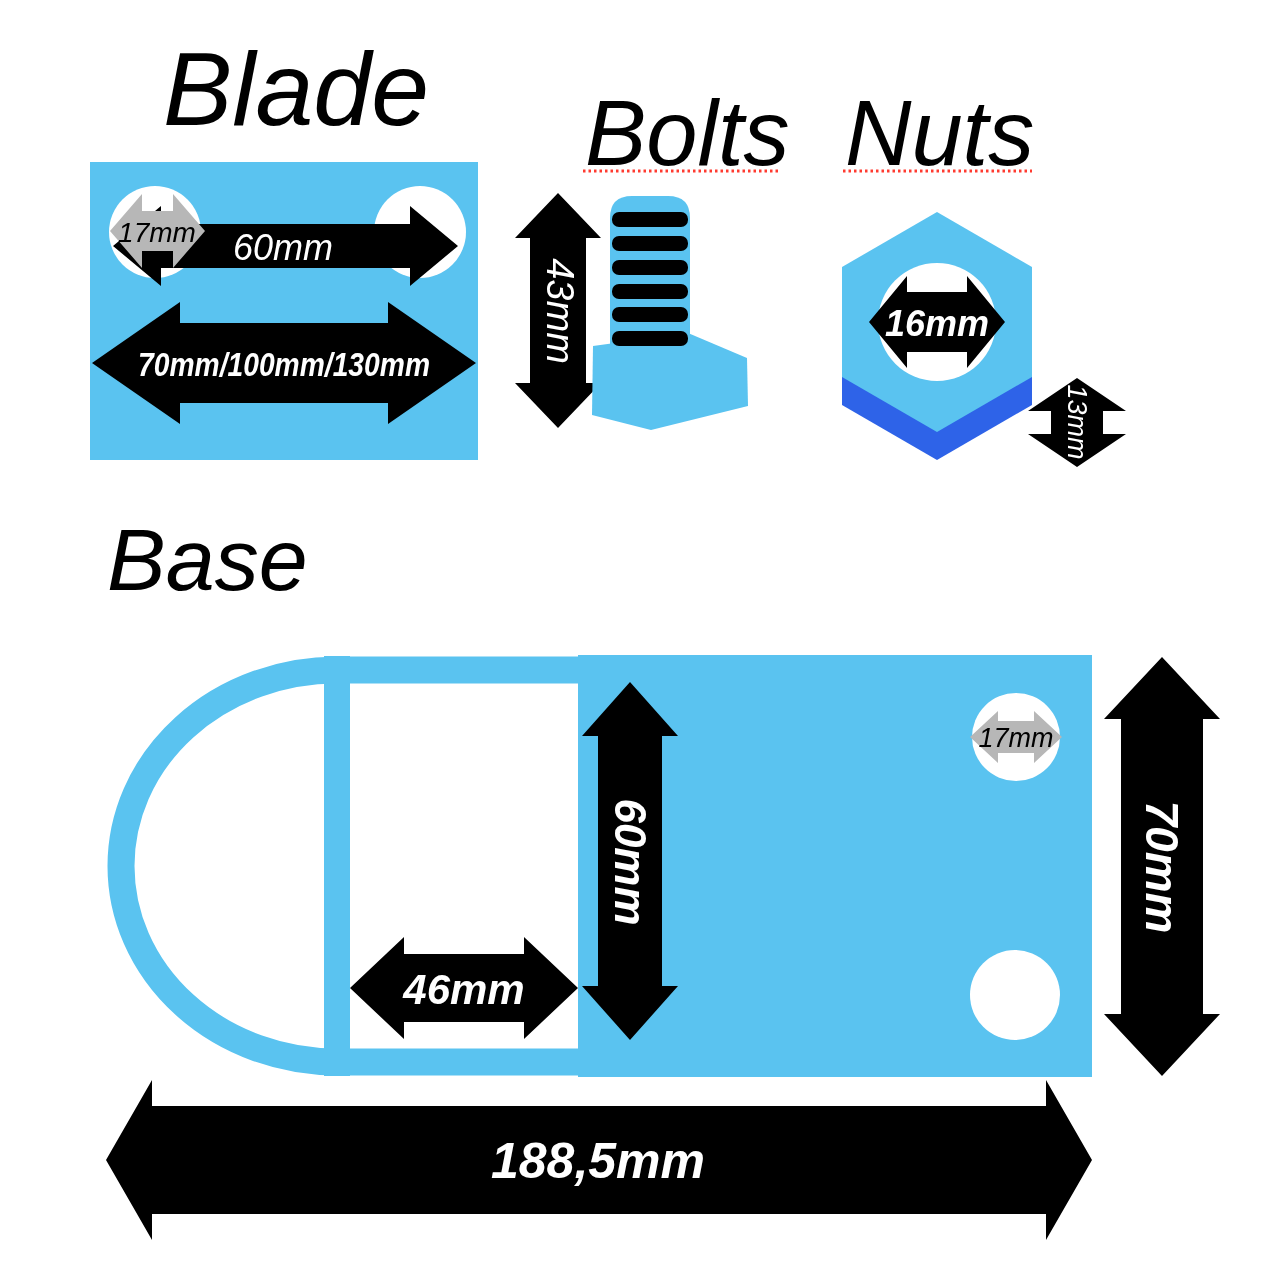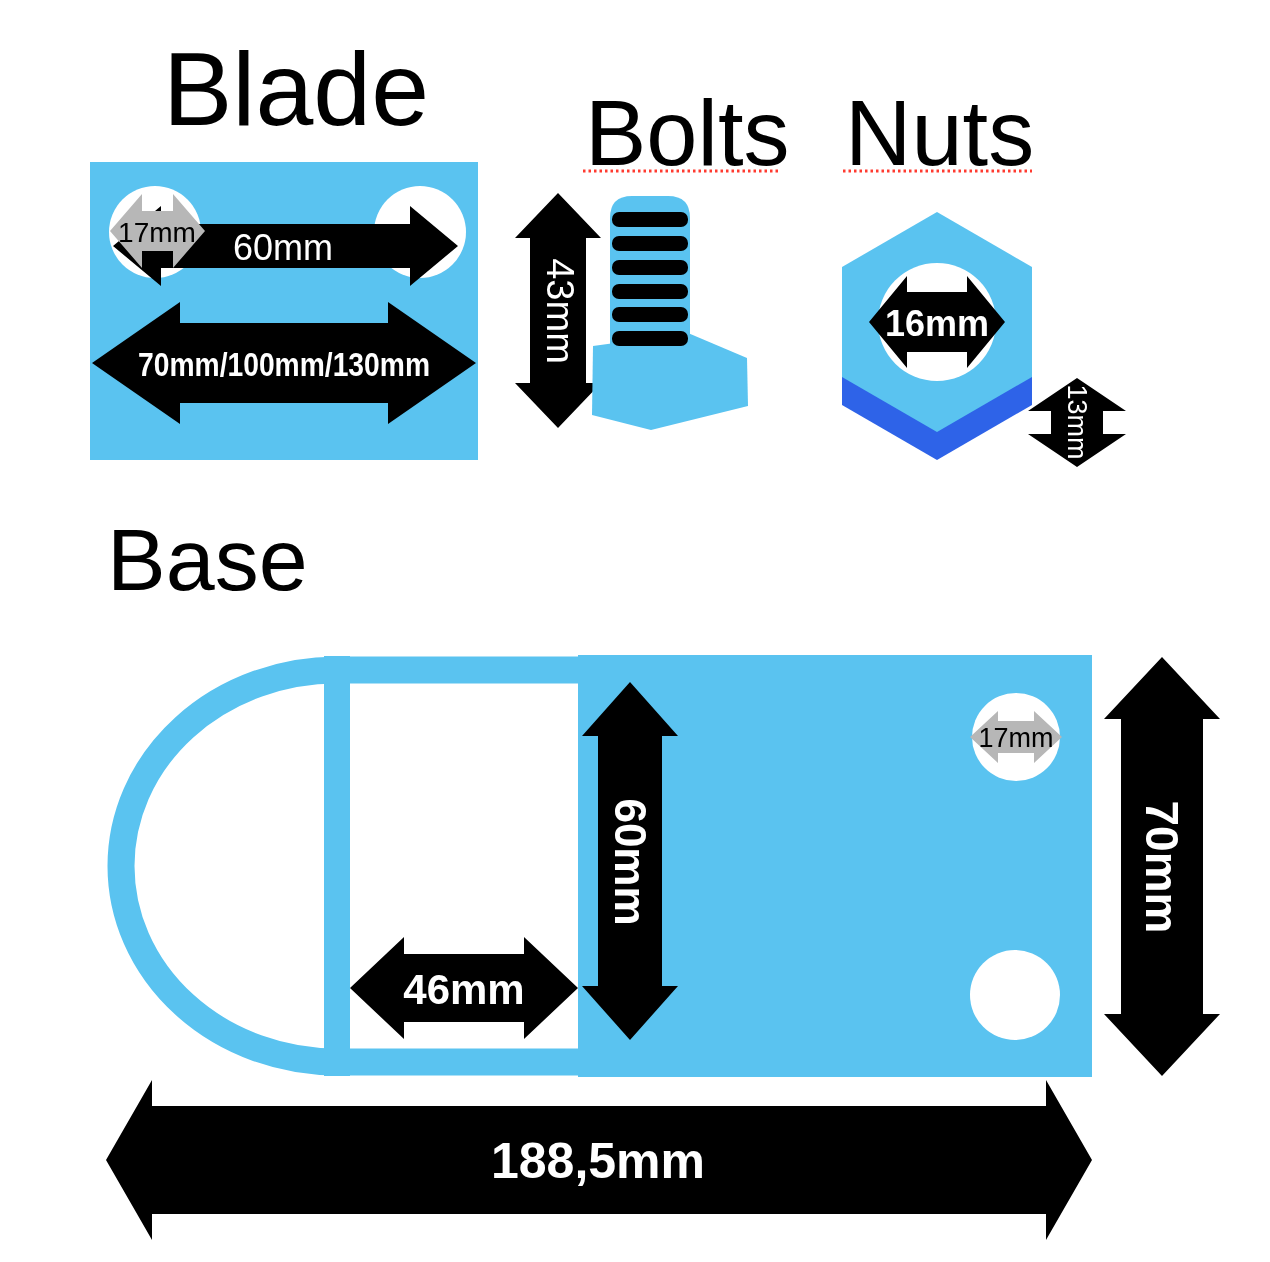--- a/index.html
+++ b/index.html
@@ -1,17 +1,17 @@
 <!DOCTYPE html>
 <html><head>
 <meta charset="utf-8">
 <style>
   html,body{margin:0;padding:0;background:#ffffff;}
   .canvas{position:relative;width:1270px;height:1262px;background:#ffffff;overflow:hidden;
-          font-family:"Liberation Sans","DejaVu Sans",sans-serif;}
+          font-family:"Liberation Sans","DejaVu Sans",sans-serif;font-style:italic;}
   svg{display:block;}
   text{font-family:"Liberation Sans","DejaVu Sans",sans-serif;}
   .title{font-weight:400;}
   .dim-label{font-weight:400;}
   .dim-label-bold{font-weight:700;}
 </style>
 </head>
 <body>
 
 <div class="canvas">

